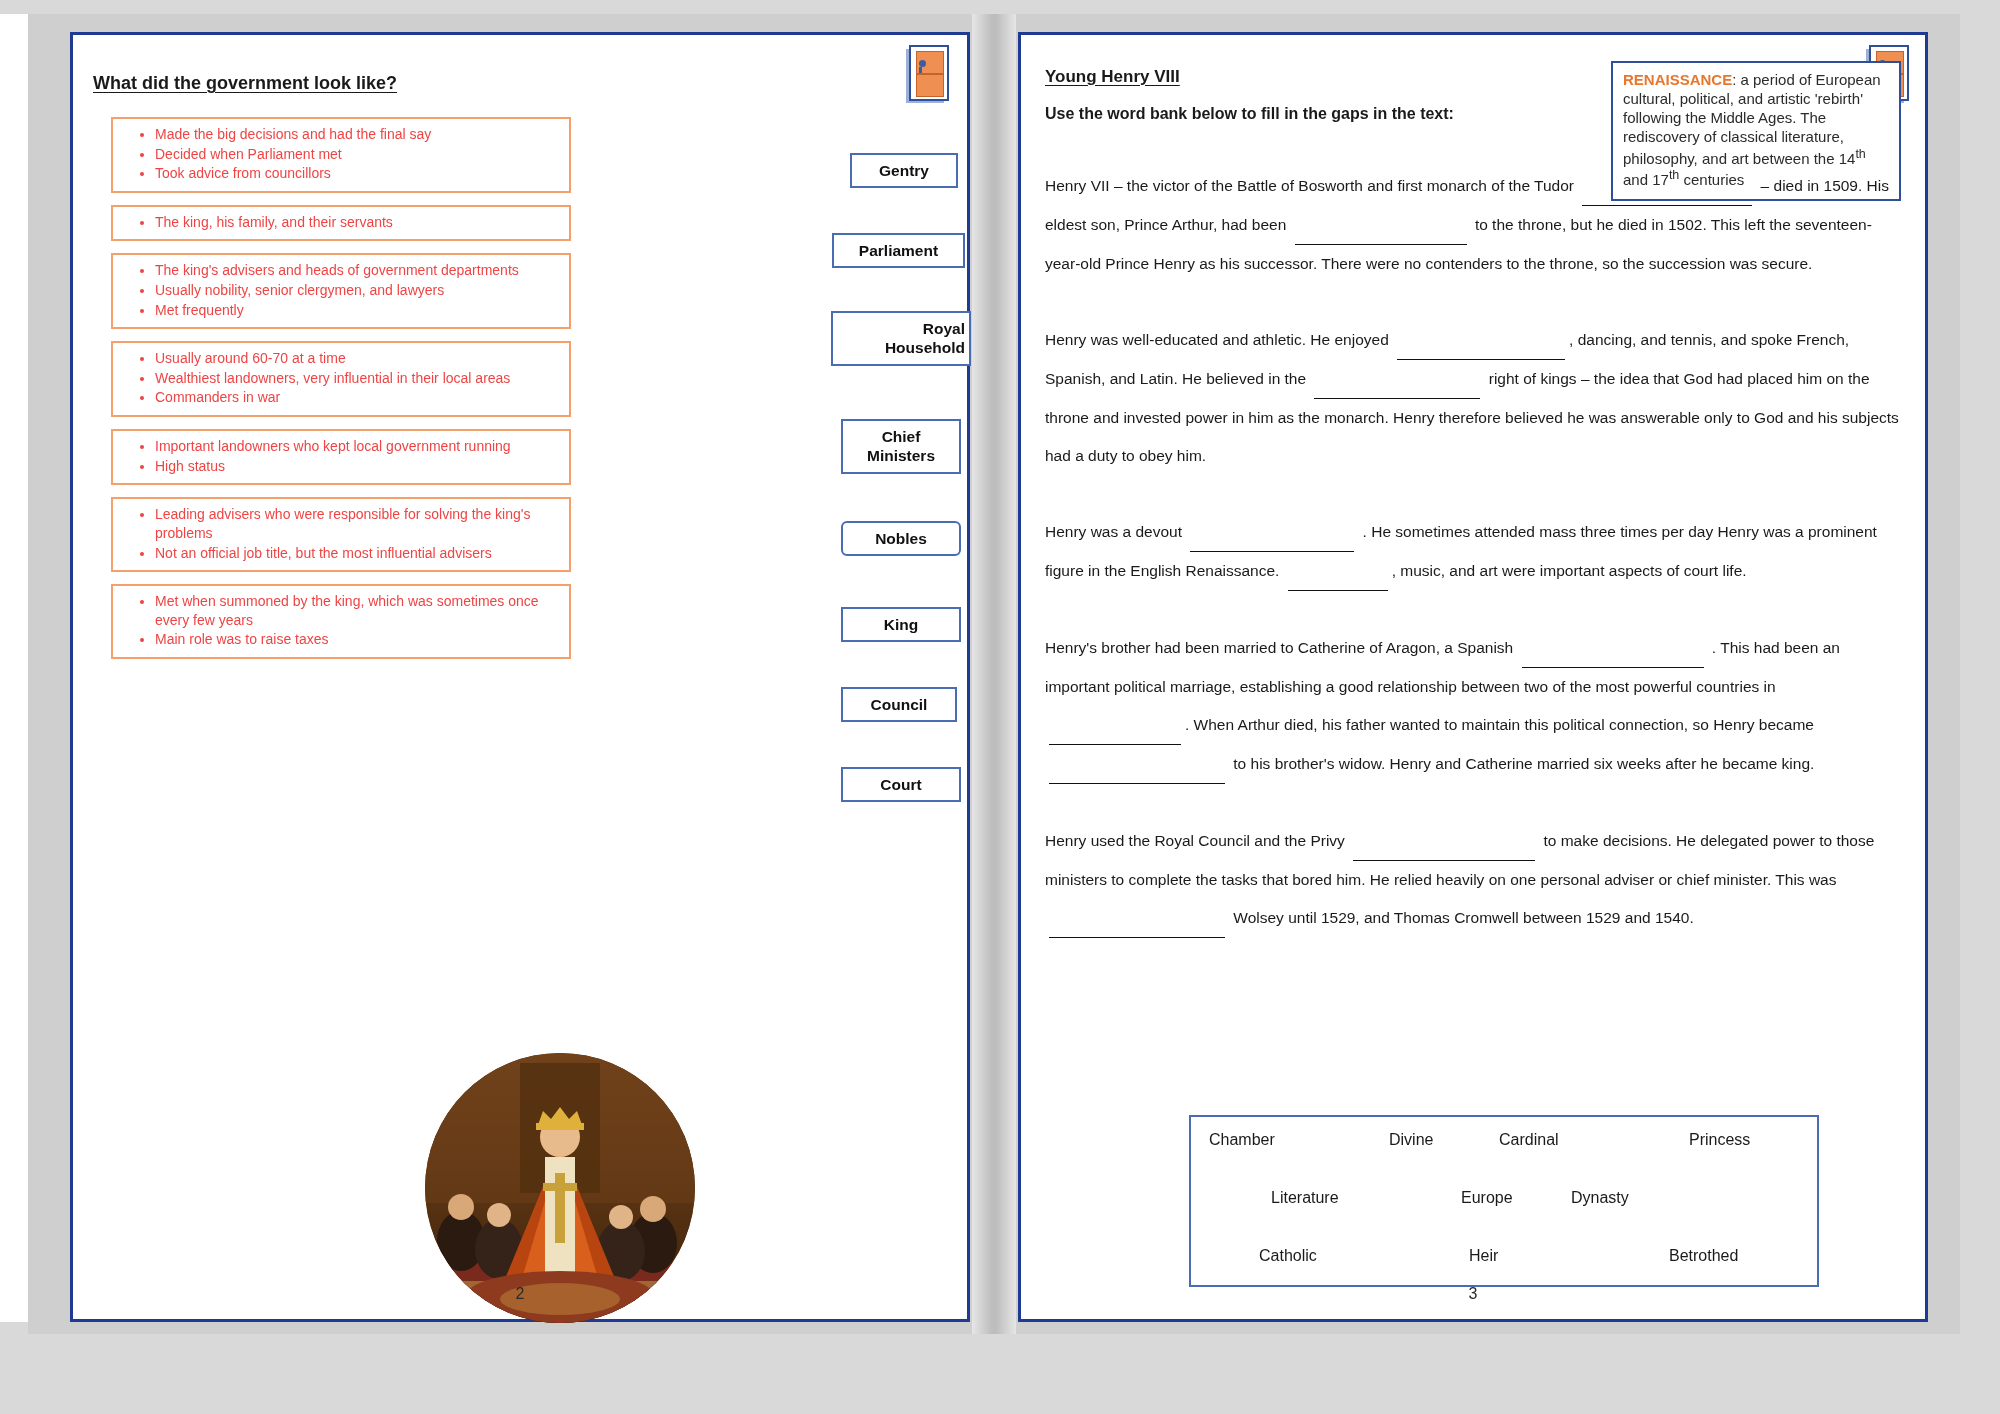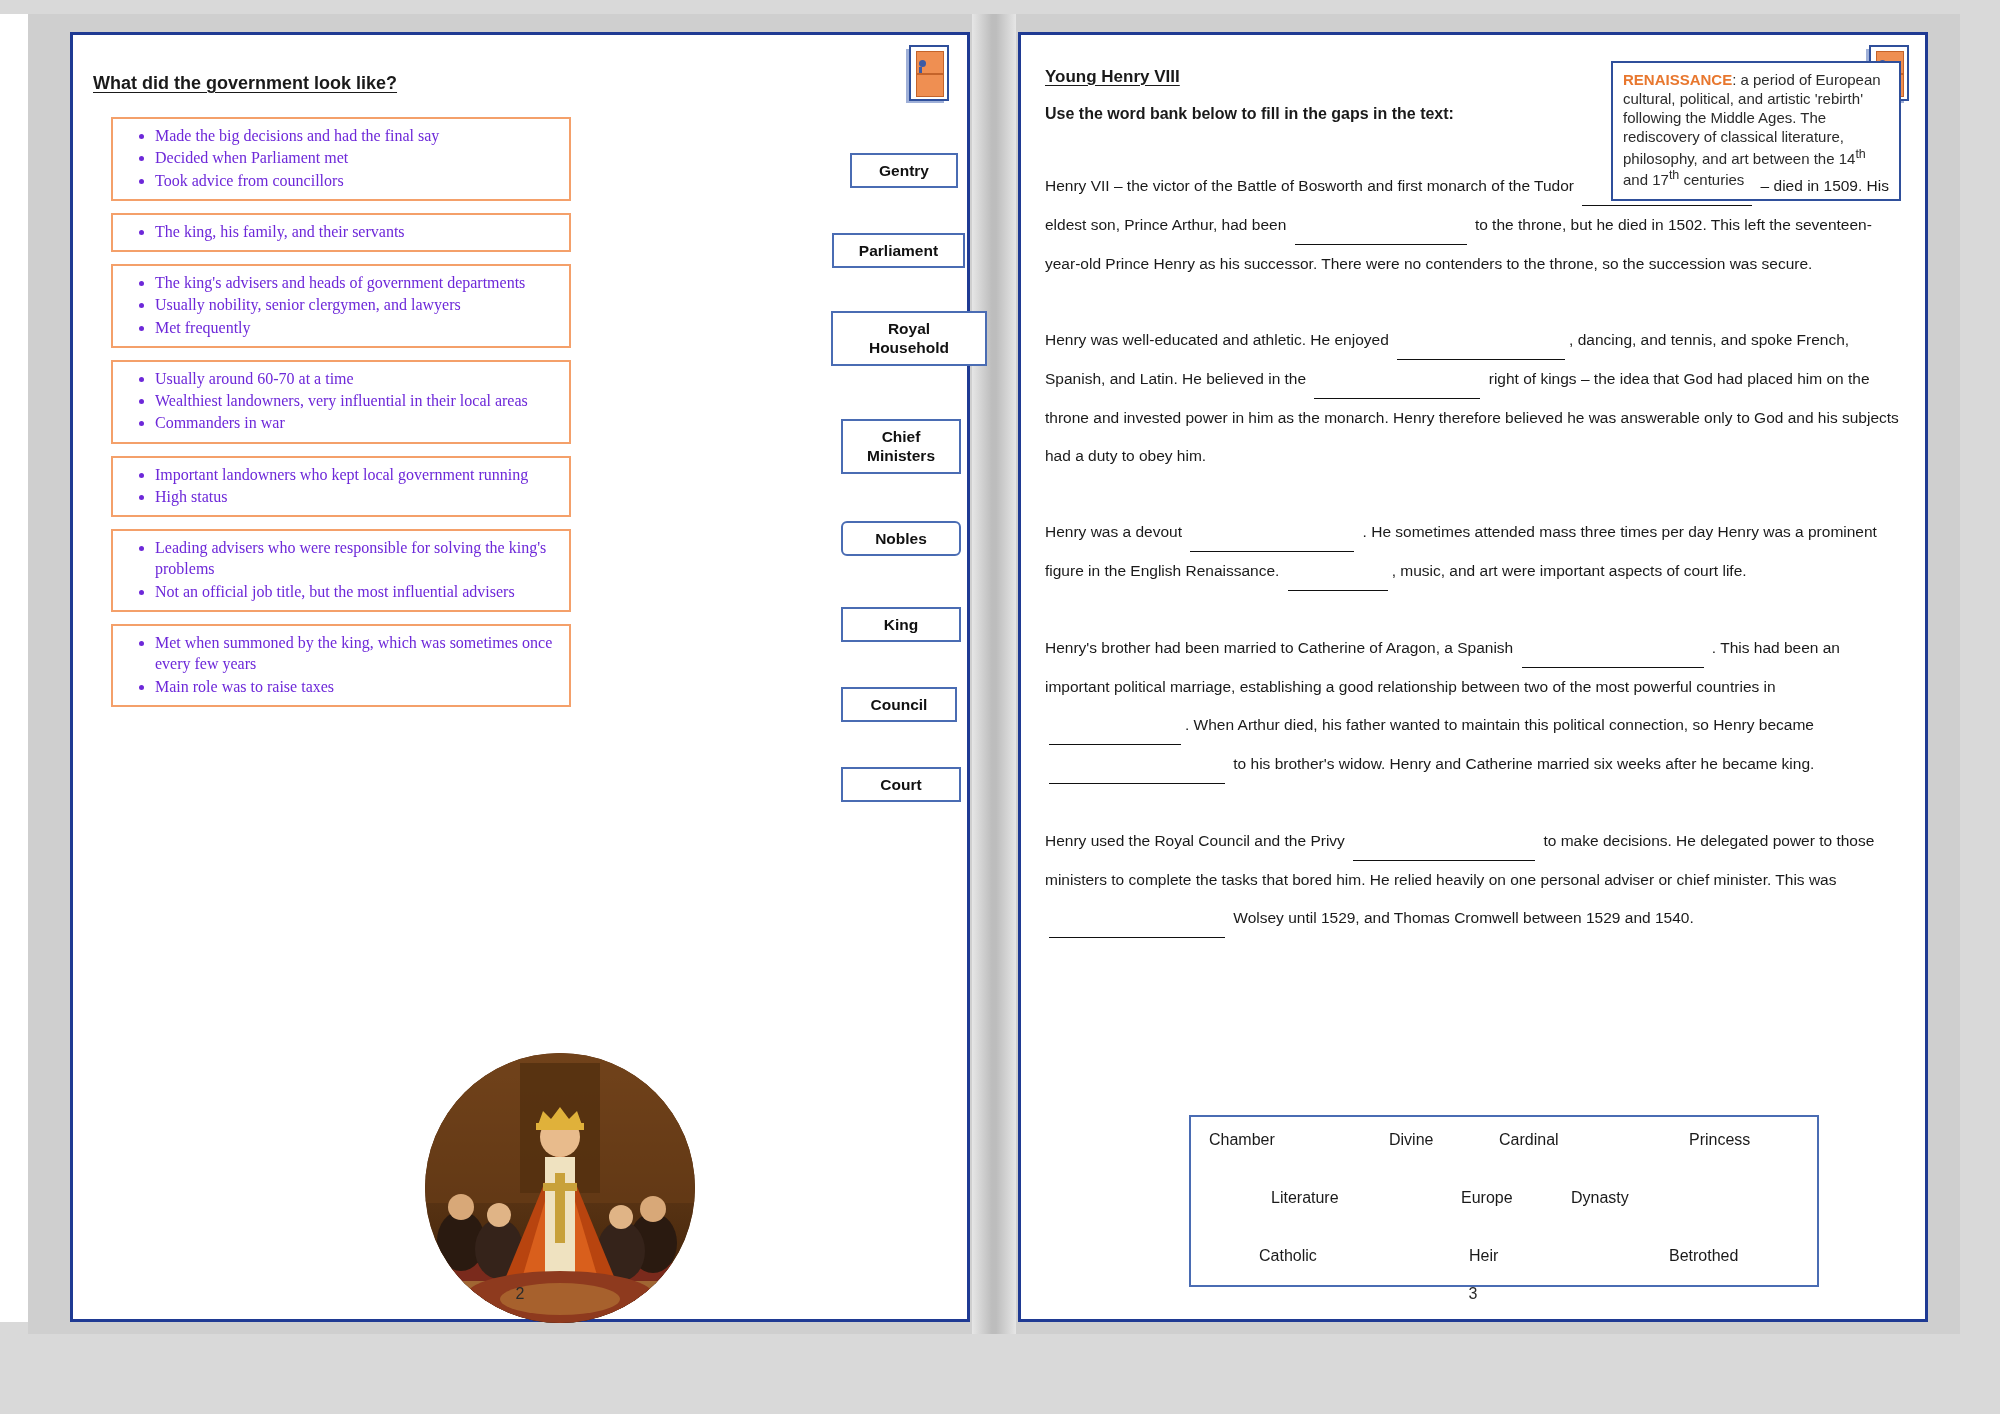--- a/index.html
+++ b/index.html
@@ -79,23 +79,22 @@
     background: #ffffff;
     box-sizing: border-box;
     padding: 6px 8px 7px 8px;
     margin-bottom: 12px;
   }
   .desc-box ul {
     margin: 0; padding-left: 34px;
     list-style-type: disc;
   }
   .desc-box li {
-    font-size: 16px; line-height: 1.33; color: #6d28d9;
+    font-size: 14px; line-height: 1.33; color: #ef4444;
     margin: 0 0 1px 0;
-    font-family: Liberation Serif, serif;
   }
 
   .label-col { position:absolute; left:755px; top:80px; width:130px; }
   .label-box {
     border: 2px solid #4a6cb3;
     background:#ffffff;
     box-sizing:border-box;
     text-align:center;
     font-size:15.5px; font-weight:bold; color:#111;
     padding:6px 4px;
@@ -233,21 +232,21 @@
           <ul>
             <li>Met when summoned by the king, which was sometimes once every few years</li>
             <li>Main role was to raise taxes</li>
           </ul>
         </div>
       </div>
 
     <div class="label-col" id="label-col" style="position: absolute;">
         <div class="label-box" style="position: absolute; top: 38px; left: 22px; width: 108px; white-space: pre-line;">Gentry</div>
         <div class="label-box" style="position: absolute; top: 118px; left: 4px; width: 133px; white-space: pre-line;">Parliament</div>
-        <div class="label-box" style="position: absolute; top: 196px; left: 3px; width: 156px; white-space: pre-line;">Royal
+        <div class="label-box" style="position: absolute; top: 196px; left: 3px; width: 140px; white-space: pre-line; text-align: right;">Royal
 Household</div>
         <div class="label-box" style="position: absolute; top: 304px; left: 13px; width: 120px; white-space: pre-line;">Chief
 Ministers</div>
         <div class="label-box" style="position: absolute; top: 406px; left: 13px; width: 120px; white-space: pre-line; border-radius: 6px;">Nobles</div>
         <div class="label-box" style="position: absolute; top: 492px; left: 13px; width: 120px; white-space: pre-line;">King</div>
         <div class="label-box" style="position: absolute; top: 572px; left: 13px; width: 116px; white-space: pre-line;">Council</div>
         <div class="label-box" style="position: absolute; top: 652px; left: 13px; width: 120px; white-space: pre-line;">Court</div>
       </div>
 
     <div class="portrait">

